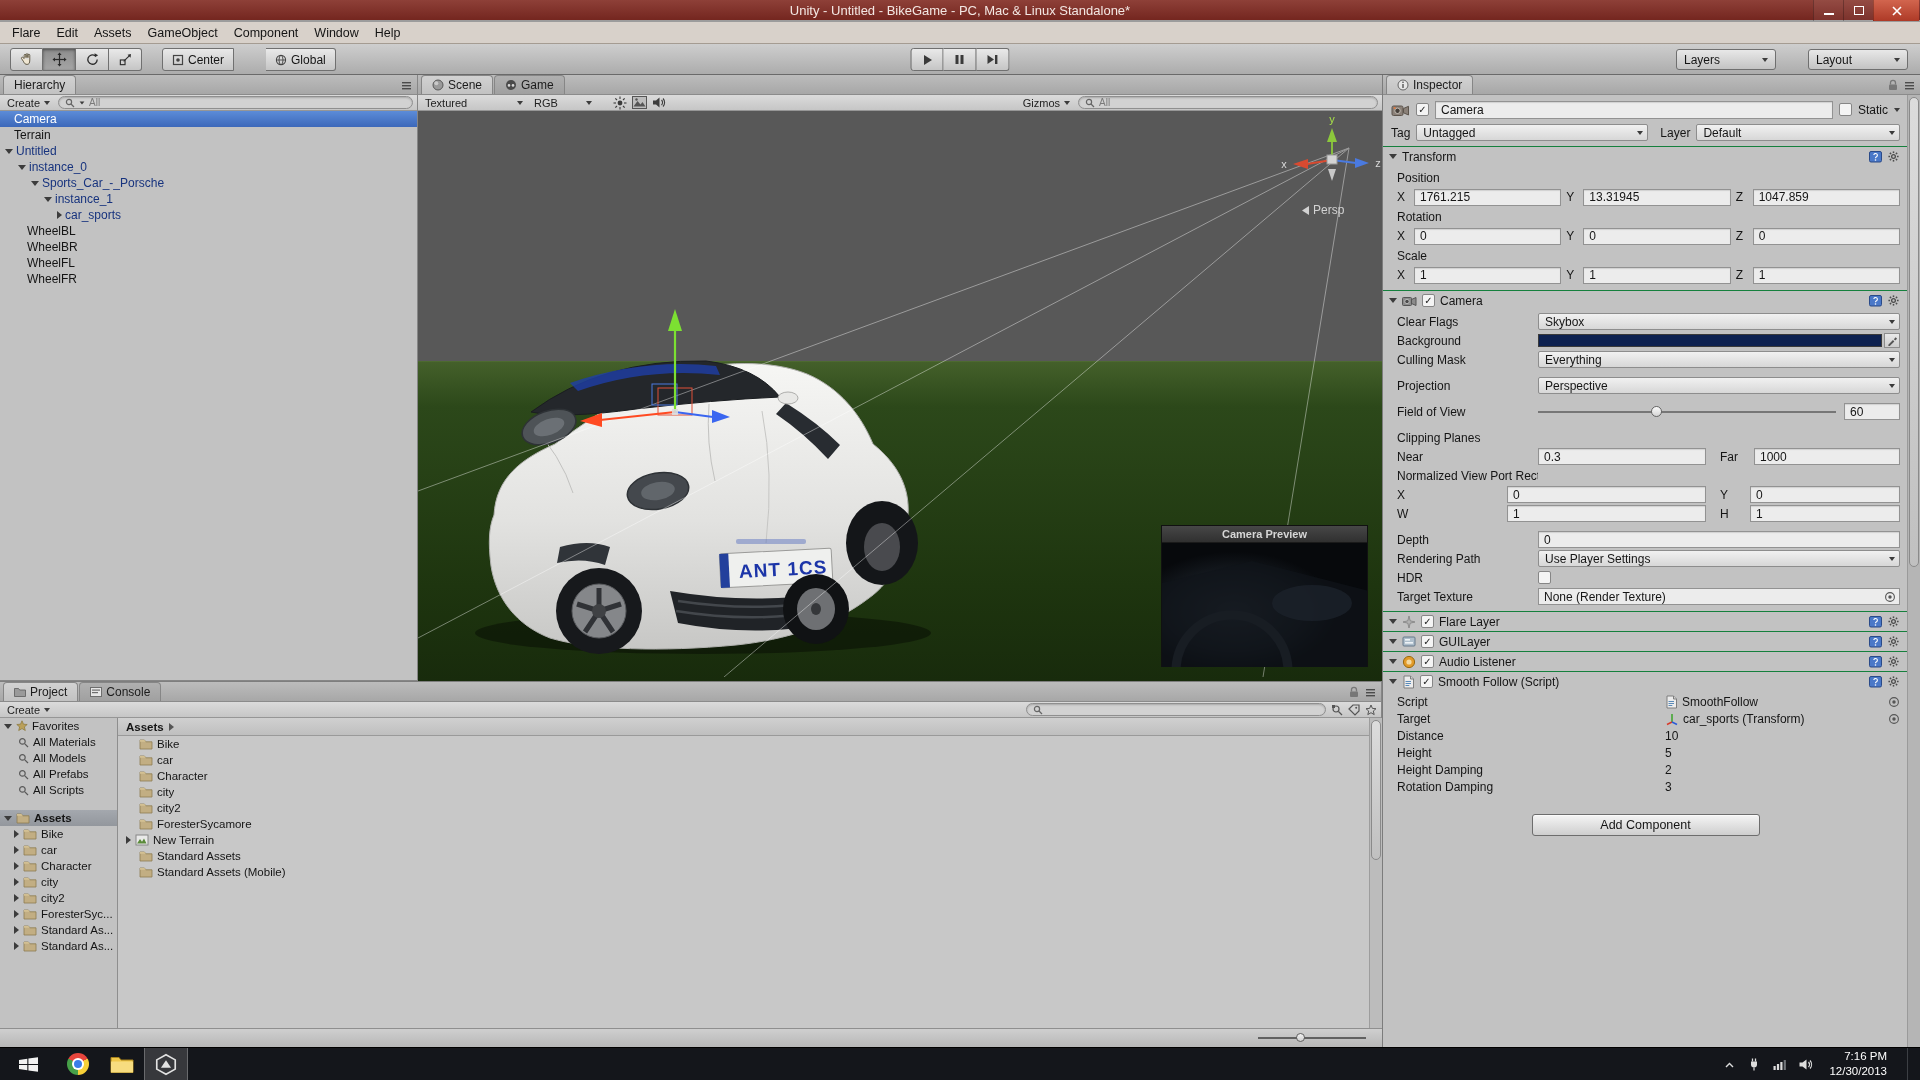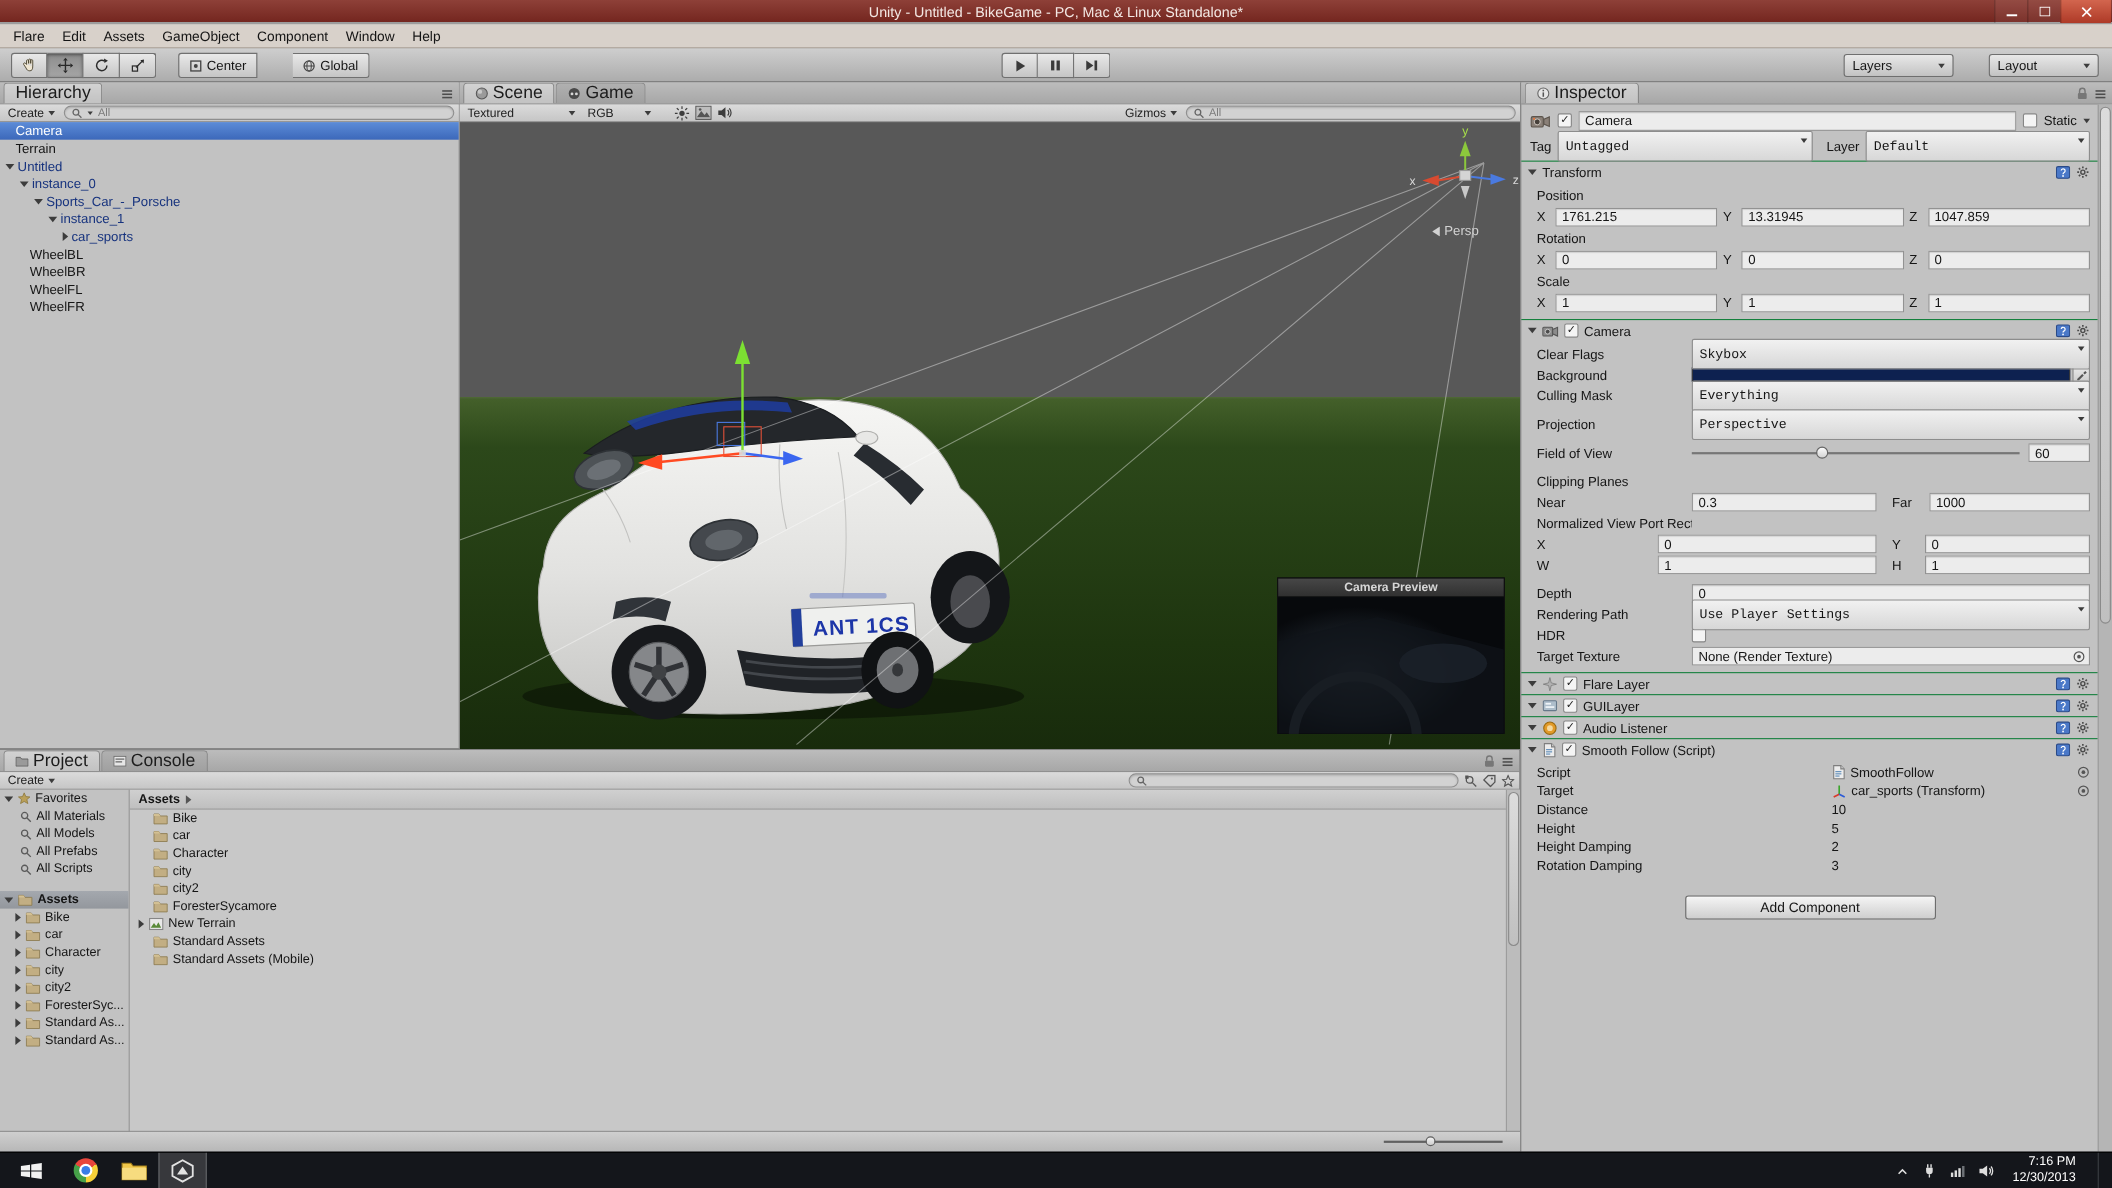--- a/index.html
+++ b/index.html
@@ -28,21 +28,21 @@
   .toolbtn.wide { width:auto; padding:0 9px; }
   #tools { left:10px; } #pivot-group { left:162px;gap:32px; } #play-group { left:50%; transform:translateX(-50%); }
   #tb-right { position:absolute; right:12px; top:5px; display:flex; gap:32px; }
   .tb-dd { width:100px; height:21px; background:linear-gradient(#e8e8e8,#c3c3c3); border:1px solid #6f6f6f; border-radius:3px;
     display:flex; align-items:center; justify-content:space-between; padding:0 7px; font-size:12px; }
   .caret { width:0; height:0; border-left:3.5px solid transparent; border-right:3.5px solid transparent; border-top:4.5px solid #3c3c3c; }
 
   
   .panel { position:absolute; background:#c2c2c2; }
   .tabstrip { height:20px; background:linear-gradient(#bcbcbc,#a7a7a7); border-bottom:1px solid #8b8b8b; display:flex; align-items:flex-end; padding-left:3px; }
-  .tab { height:19px; display:flex; align-items:center; gap:4px; padding:0 10px; margin-right:1px; font-size:16px;
+  .tab { height:19px; display:flex; align-items:center; gap:4px; padding:0 10px; margin-right:1px; font-size:12px;
     border:1px solid #868686; border-bottom:none; border-radius:4px 4px 0 0; background:linear-gradient(#b0b0b0,#a0a0a0); color:#1c1c1c; }
   .tab.active { background:linear-gradient(#d2d2d2,#c2c2c2); }
   .strip-icons { margin-left:auto; display:flex; align-items:center; gap:5px; padding:0 5px 3px 0; }
   .minibar { height:16px; background:linear-gradient(#dbdbdb,#c6c6c6); border-bottom:1px solid #969696; display:flex; align-items:center; padding:0 4px; gap:5px; }
   .mini-dd { display:flex; align-items:center; gap:4px; font-size:11px; color:#222; padding:0 3px; }
   .searchpill { flex:1; height:13px; background:#d2d2d2; border:1px solid #8f8f8f; border-radius:7px; display:flex; align-items:center; gap:4px; padding:0 6px; box-shadow:inset 0 1px 2px rgba(0,0,0,.2); }
   .searchtext { font-size:10px; color:#7a7a7a; }
   .tri-open { width:0; height:0; border-left:4px solid transparent; border-right:4px solid transparent; border-top:5px solid #3c3c3c; flex:none; }
   .tri-closed { width:0; height:0; border-top:4px solid transparent; border-bottom:4px solid transparent; border-left:5px solid #3c3c3c; flex:none; }
   .tri-sp { width:9px; flex:none; }
@@ -85,22 +85,22 @@
   
   #inspector { left:1382px; top:75px; width:538px; height:972px; border-left:1px solid #7c7c7c; }
   #ins-content { position:absolute; left:0; top:20px; width:525px; }
   #ins-scroll { position:absolute; right:0; top:20px; width:13px; height:952px; background:#b5b5b5; border-left:1px solid #9a9a9a; }
   #ins-scroll .thumb { position:absolute; left:1px; top:2px; width:10px; height:470px; background:linear-gradient(#dcdcdc,#c0c0c0); border:1px solid #8a8a8a; border-radius:5px; }
   .irow { display:flex; align-items:center; height:19px; padding:0 8px 0 14px; }
   .ilabel { width:141px; flex:none; font-size:12px; overflow:hidden; white-space:nowrap; }
   .ilabel.wide { width:268px; }
   .fl { flex:1; }
   .gap { height:7px; }
-  .dd { height:28px; background:linear-gradient(#f1f1f1,#d7d7d7); border:1px solid #8d8d8d; border-radius:2px;
-    display:flex; align-items:center; padding:0 16px 0 6px; font-size:12px; position:relative; overflow:hidden; white-space:nowrap;font-family:Liberation Mono, monospace; }
+  .dd { height:17px; background:linear-gradient(#f1f1f1,#d7d7d7); border:1px solid #8d8d8d; border-radius:2px;
+    display:flex; align-items:center; padding:0 16px 0 6px; font-size:12px; position:relative; overflow:hidden; white-space:nowrap; }
   .dd::after { content:""; position:absolute; right:4px; top:6px; border-left:3.5px solid transparent; border-right:3.5px solid transparent; border-top:4.5px solid #3a3a3a; }
   .tfield { height:17px; background:#ececec; border:1px solid #929292; display:flex; align-items:center; padding:0 5px; font-size:12px; box-shadow:inset 0 1px 1px rgba(0,0,0,.12); white-space:nowrap; }
   .checkbox { width:13px; height:13px; background:#f4f4f4; border:1px solid #868686; border-radius:2px; display:flex; align-items:center; justify-content:center; font-size:10px; color:#222; flex:none; }
   .comp-header { height:20px; display:flex; align-items:center; gap:5px; padding:0 8px 0 6px; border-top:1px solid #15803d; font-weight:normal; font-size:12px; }
   .comp-title { white-space:nowrap; }
   .hdr-icons { margin-left:auto; display:flex; align-items:center; gap:5px; }
   .comp-body { padding:2px 0 5px; }
   #go-header { padding:5px 8px 4px; display:flex; flex-direction:column; gap:4px; }
   .go-row { display:flex; align-items:center; gap:6px; height:19px; }
   .namefield { flex:1; height:18px; background:#ececec; border:1px solid #929292; display:flex; align-items:center; padding:0 5px; box-shadow:inset 0 1px 1px rgba(0,0,0,.12); }

